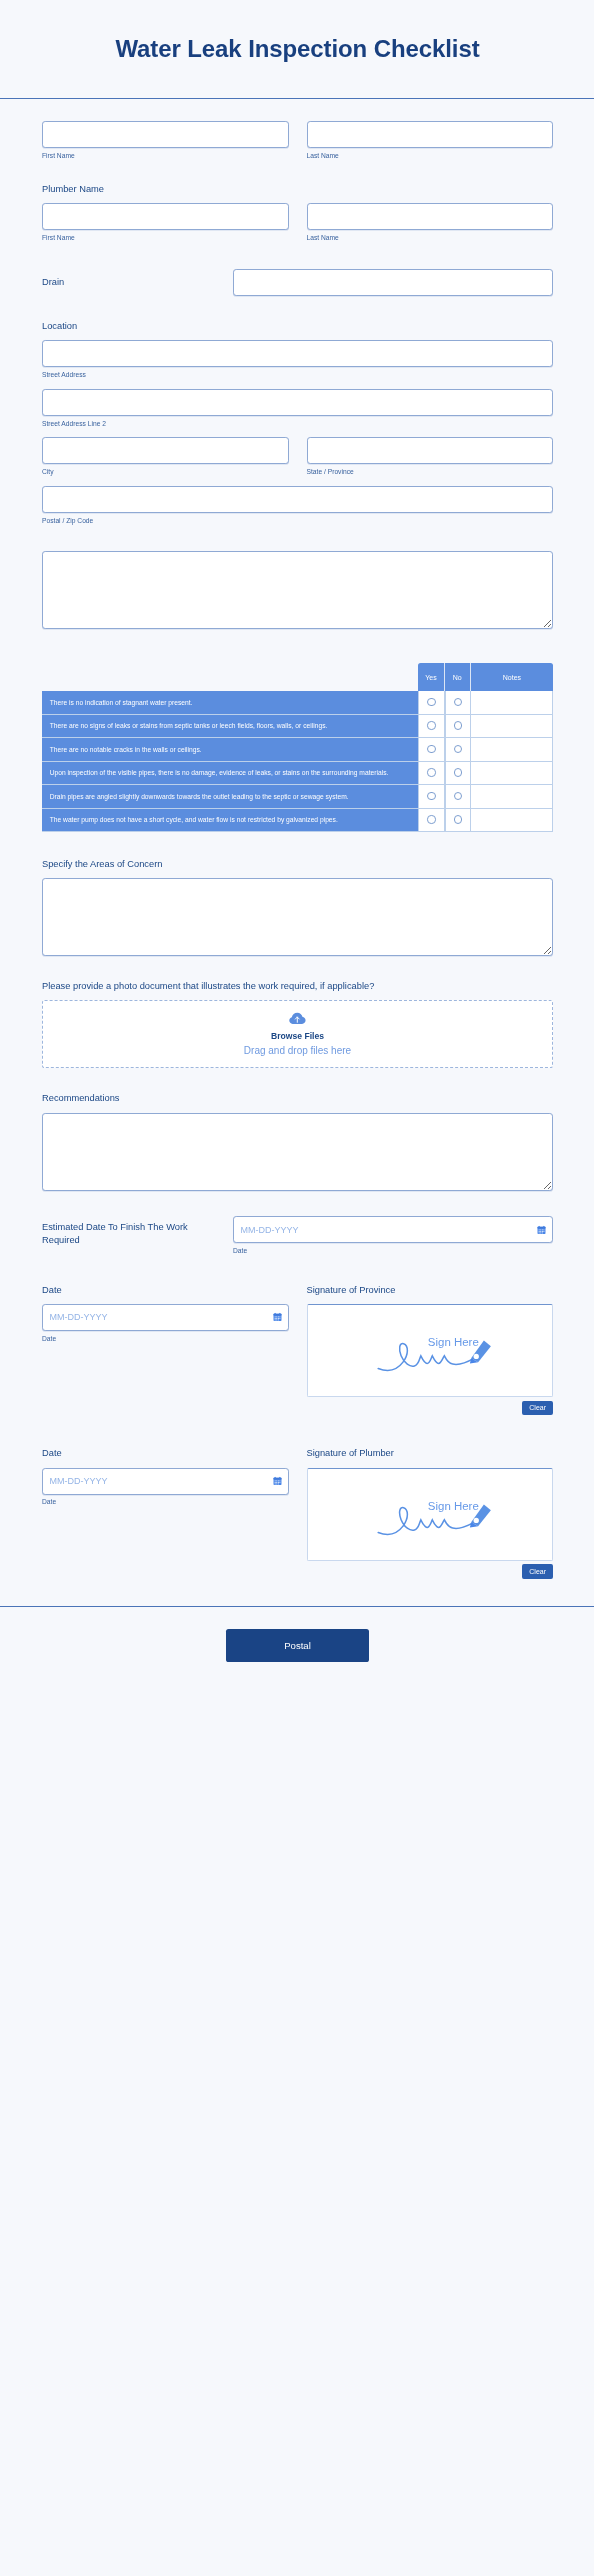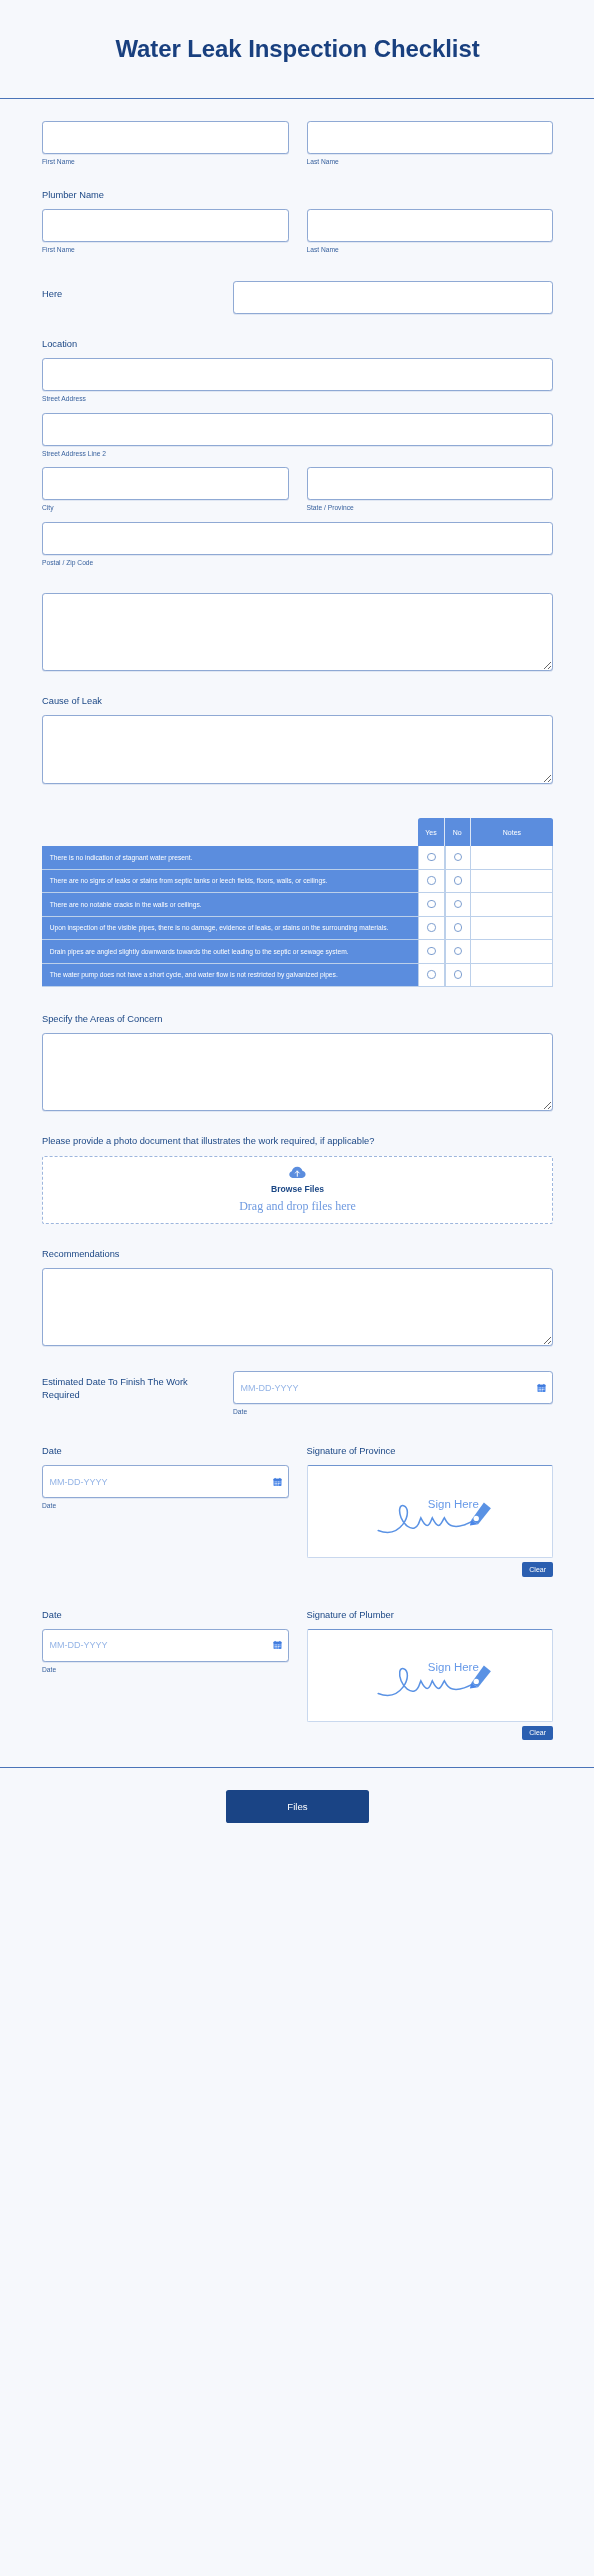--- a/index.html
+++ b/index.html
@@ -39,21 +39,21 @@
   }
   .sub-label {
     font-size: 6.7px;
     color: #39629e;
     margin-top: 3.8px;
     line-height: 1.3;
   }
 
   .txt-input {
     width: 100%;
-    height: 33px;
+    height: 27px;
     background: #ffffff;
     border: 0.6px solid #8fa9d4;
     border-radius: 3.2px;
     box-shadow: 0 0.6px 0 rgba(120,150,200,.35);
     outline: none;
     font-size: 9px;
     color: #123;
     padding: 0 6.4px;
     font-family: "Liberation Sans", sans-serif;
   }
@@ -151,21 +151,21 @@
     background: #ffffff;
     height: 68px;
     display: flex;
     flex-direction: column;
     align-items: center;
     justify-content: center;
     gap: 4.5px;
   }
   .cloud-ico { width: 16.6px; height: 14px; display: block; }
   .browse-txt { font-size: 8.6px; font-weight: bold; color: #1b4785; }
-  .drag-txt { font-size: 12px; color: #6f9ae0; font-family: Liberation Serif, serif; }
+  .drag-txt { font-size: 10px; color: #6f9ae0; }
 
   
   .date-wrap { position: relative; }
   .date-wrap .txt-input { padding-right: 23px; }
   .date-wrap .txt-input::placeholder { color: #94b4e6; }
   .cal-ico {
     position: absolute; right: 7px; top: 50%;
     transform: translateY(-50%);
     width: 9px; height: 9px;
   }
@@ -247,21 +247,21 @@
       <div class="col">
         <input class="txt-input" type="text" value="" style="">
         <div class="sub-label">Last Name</div>
       </div>
     </div>
   </div>
 
   <div class="field-block" style="padding-top:27px">
     <div class="inline-row">
       <div class="lbl-col">
-        <div class="field-label" style="margin-bottom:0">Here</div>
+        <div class="field-label" style="margin-bottom:0">Drain</div>
       </div>
       <div class="fld-col">
         <input class="txt-input" type="text" value="" style="">
       </div>
     </div>
   </div>
 
   <div class="field-block" style="padding-top:24px">
     <div class="field-label">Location</div>
 
@@ -295,24 +295,20 @@
     <div>
       <input class="txt-input" type="text" value="" style="">
       <div class="sub-label">Postal / Zip Code</div>
     </div>
   </div>
 
   <div class="field-block" style="padding-top:25.6px">
     <textarea class="ta ta-lg" style=""></textarea>
   </div>
 
-  <div class="field-block" style="padding-top:24px">
-    <div class="field-label">Cause of Leak</div>
-    <textarea class="ta ta-md" style=""></textarea>
-  </div>
 
   <div class="field-block" style="padding-top:24px">
     <div class="pa-wrap">
       <table class="pa-table">
         <colgroup>
           <col class="c-q">
             <col class="c-y">
             <col class="c-n">
             <col class="c-no">
         </colgroup>
@@ -511,15 +507,15 @@
         <div class="clearfix">
           <button class="clear-btn">Clear</button>
         </div>
       </div>
     </div>
   </div>
 
 </div>
 
 <div class="form-footer">
-  <button class="submit-btn">Files</button>
+  <button class="submit-btn">Postal</button>
 </div>
 
 
 </body></html>

